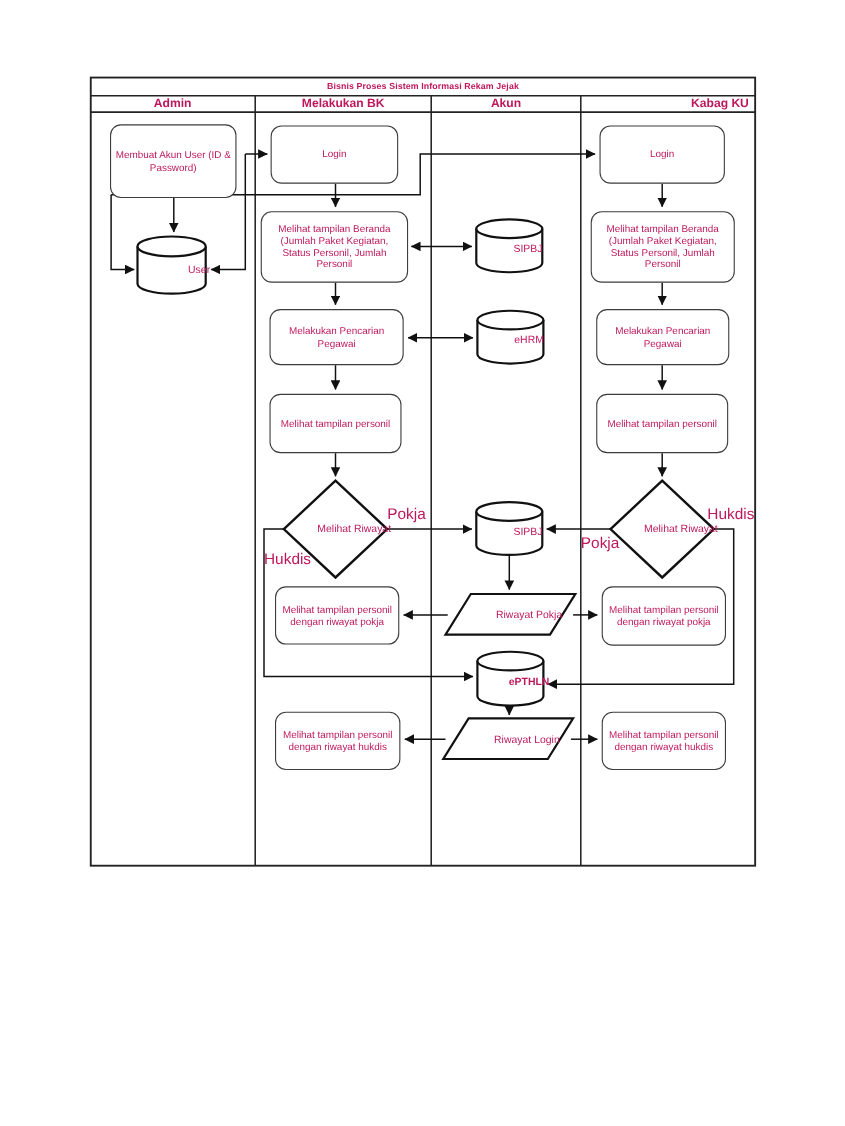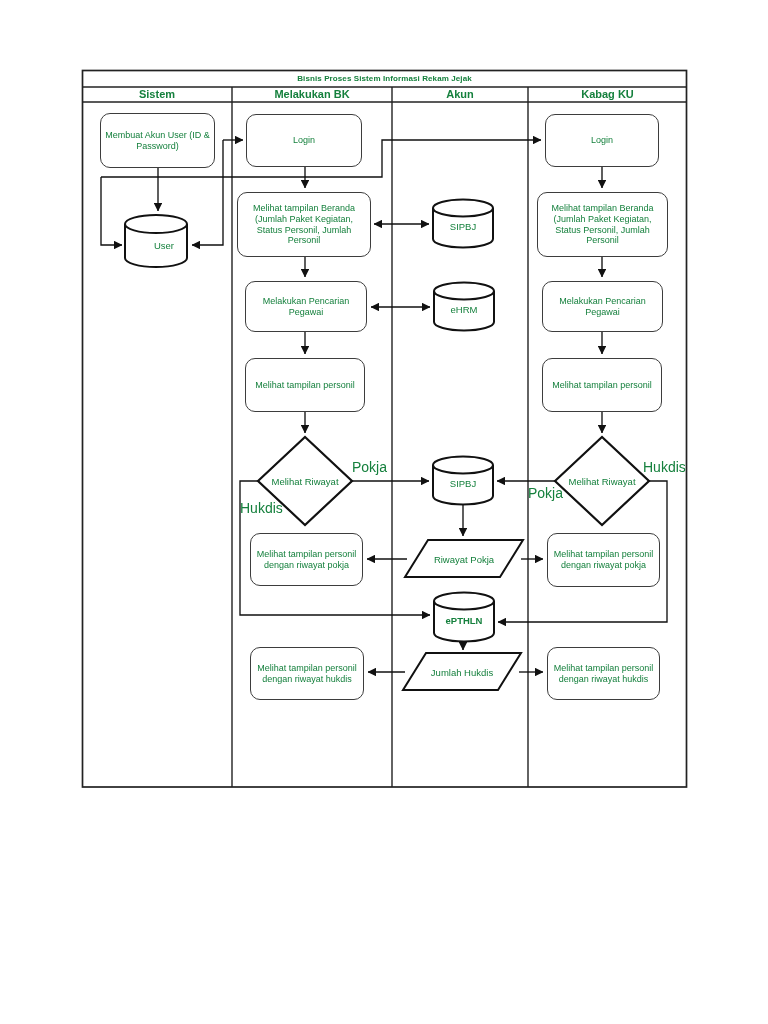--- a/index.html
+++ b/index.html
@@ -1,27 +1,27 @@
 <!DOCTYPE html>
 <html><head>
 <meta charset="utf-8">
 <style>
   html,body{margin:0;padding:0;background:#ffffff;}
   .page{position:relative;width:768px;height:1024px;background:#ffffff;
-        font-family:"Liberation Sans",sans-serif;color:#15803d;overflow:hidden;}
+        font-family:"Liberation Sans",sans-serif;color:#be185d;overflow:hidden;}
   svg{position:absolute;left:0;top:0;}
   .title{position:absolute;left:82px;top:70px;width:605px;height:17px;line-height:18px;
          text-align:center;font-weight:bold;font-size:8px;letter-spacing:.1px;}
   .lane-header{position:absolute;top:87px;height:15px;line-height:15px;text-align:center;
          font-weight:bold;font-size:11px;}
   .pbox{position:absolute;border:1.4px solid #3d3d3d;border-radius:10px;background:#ffffff;
         display:flex;align-items:center;justify-content:center;text-align:center;
         font-size:9px;line-height:1.18;padding:2px 3px;box-sizing:border-box;}
   .shape-label{position:absolute;display:flex;align-items:center;justify-content:center;
-        text-align:center;font-size:9.5px;pointer-events:none;}
+        text-align:center;font-size:9.5px;pointer-events:none;padding-left:17px;}
   .edge-label{position:absolute;font-size:14px;white-space:nowrap;}
 </style>
 </head>
 <body>
 
 <div class="page">
 
   <svg width="768" height="1024" viewBox="0 0 768 1024">
     <defs>
       <marker id="arr" viewBox="0 0 10 10" refX="9.5" refY="5" markerWidth="6.5" markerHeight="6.5" orient="auto-start-reverse">
@@ -84,26 +84,26 @@
       <polygon points="555,481 602,437 649,481 602,525"></polygon>
     </g>
 
     <g stroke="#111111" stroke-width="2" fill="#ffffff">
       <polygon points="428,540 523,540 500,577 405,577"></polygon>
       <polygon points="426,653 521,653 498,690 403,690"></polygon>
     </g>
   </svg>
 
   <div class="title">Bisnis Proses Sistem Informasi Rekam Jejak</div>
-  <div class="lane-header" style="left:82px;width:150px;">Sistem</div>
+  <div class="lane-header" style="left:82px;width:150px;">Admin</div>
   <div class="lane-header" style="left:232px;width:160px;">Melakukan BK</div>
   <div class="lane-header" style="left:392px;width:136px;">Akun</div>
-  <div class="lane-header" style="left:528px;width:159px;">Kabag KU</div>
+  <div class="lane-header" style="left:528px;width:159px;padding-left:47px;">Kabag KU</div>
 
-  <div class="pbox" style="left:100px;top:113px;width:115px;height:55px;">Membuat Akun User (ID &amp; Password)</div>
+  <div class="pbox" style="left:100px;top:113px;width:115px;height:67px;">Membuat Akun User (ID &amp; Password)</div>
 
   <div class="pbox" style="left:246px;top:114px;width:116px;height:53px;">Login</div>
   <div class="pbox" style="left:237px;top:192px;width:134px;height:65px;">Melihat tampilan Beranda (Jumlah Paket Kegiatan, Status Personil, Jumlah Personil</div>
   <div class="pbox" style="left:245px;top:281px;width:122px;height:51px;">Melakukan Pencarian Pegawai</div>
   <div class="pbox" style="left:245px;top:358px;width:120px;height:54px;">Melihat tampilan personil</div>
   <div class="pbox" style="left:250px;top:533px;width:113px;height:53px;">Melihat tampilan personil dengan riwayat pokja</div>
   <div class="pbox" style="left:250px;top:647px;width:114px;height:53px;">Melihat tampilan personil dengan riwayat hukdis</div>
 
   <div class="pbox" style="left:545px;top:114px;width:114px;height:53px;">Login</div>
   <div class="pbox" style="left:537px;top:192px;width:131px;height:65px;">Melihat tampilan Beranda (Jumlah Paket Kegiatan, Status Personil, Jumlah Personil</div>
@@ -113,20 +113,20 @@
   <div class="pbox" style="left:547px;top:647px;width:113px;height:53px;">Melihat tampilan personil dengan riwayat hukdis</div>
 
   <div class="shape-label" style="left:125px;top:233px;width:78px;height:24px;">User</div>
   <div class="shape-label" style="left:433px;top:214px;width:60px;height:24px;">SIPBJ</div>
   <div class="shape-label" style="left:434px;top:297px;width:60px;height:24px;">eHRM</div>
   <div class="shape-label" style="left:433px;top:471px;width:60px;height:24px;">SIPBJ</div>
   <div class="shape-label" style="left:434px;top:608px;width:60px;height:24px;font-weight:bold;">ePTHLN</div>
   <div class="shape-label" style="left:256px;top:469px;width:98px;height:24px;">Melihat Riwayat</div>
   <div class="shape-label" style="left:553px;top:469px;width:98px;height:24px;">Melihat Riwayat</div>
   <div class="shape-label" style="left:414px;top:547px;width:100px;height:24px;">Riwayat Pokja</div>
-  <div class="shape-label" style="left:412px;top:660px;width:100px;height:24px;">Jumlah Hukdis</div>
+  <div class="shape-label" style="left:412px;top:660px;width:100px;height:24px;">Riwayat Login</div>
 
   <div class="edge-label" style="left:352px;top:459px;">Pokja</div>
   <div class="edge-label" style="left:240px;top:500px;">Hukdis</div>
   <div class="edge-label" style="left:643px;top:459px;">Hukdis</div>
   <div class="edge-label" style="left:528px;top:485px;">Pokja</div>
 
 </div>
 
 </body></html>

